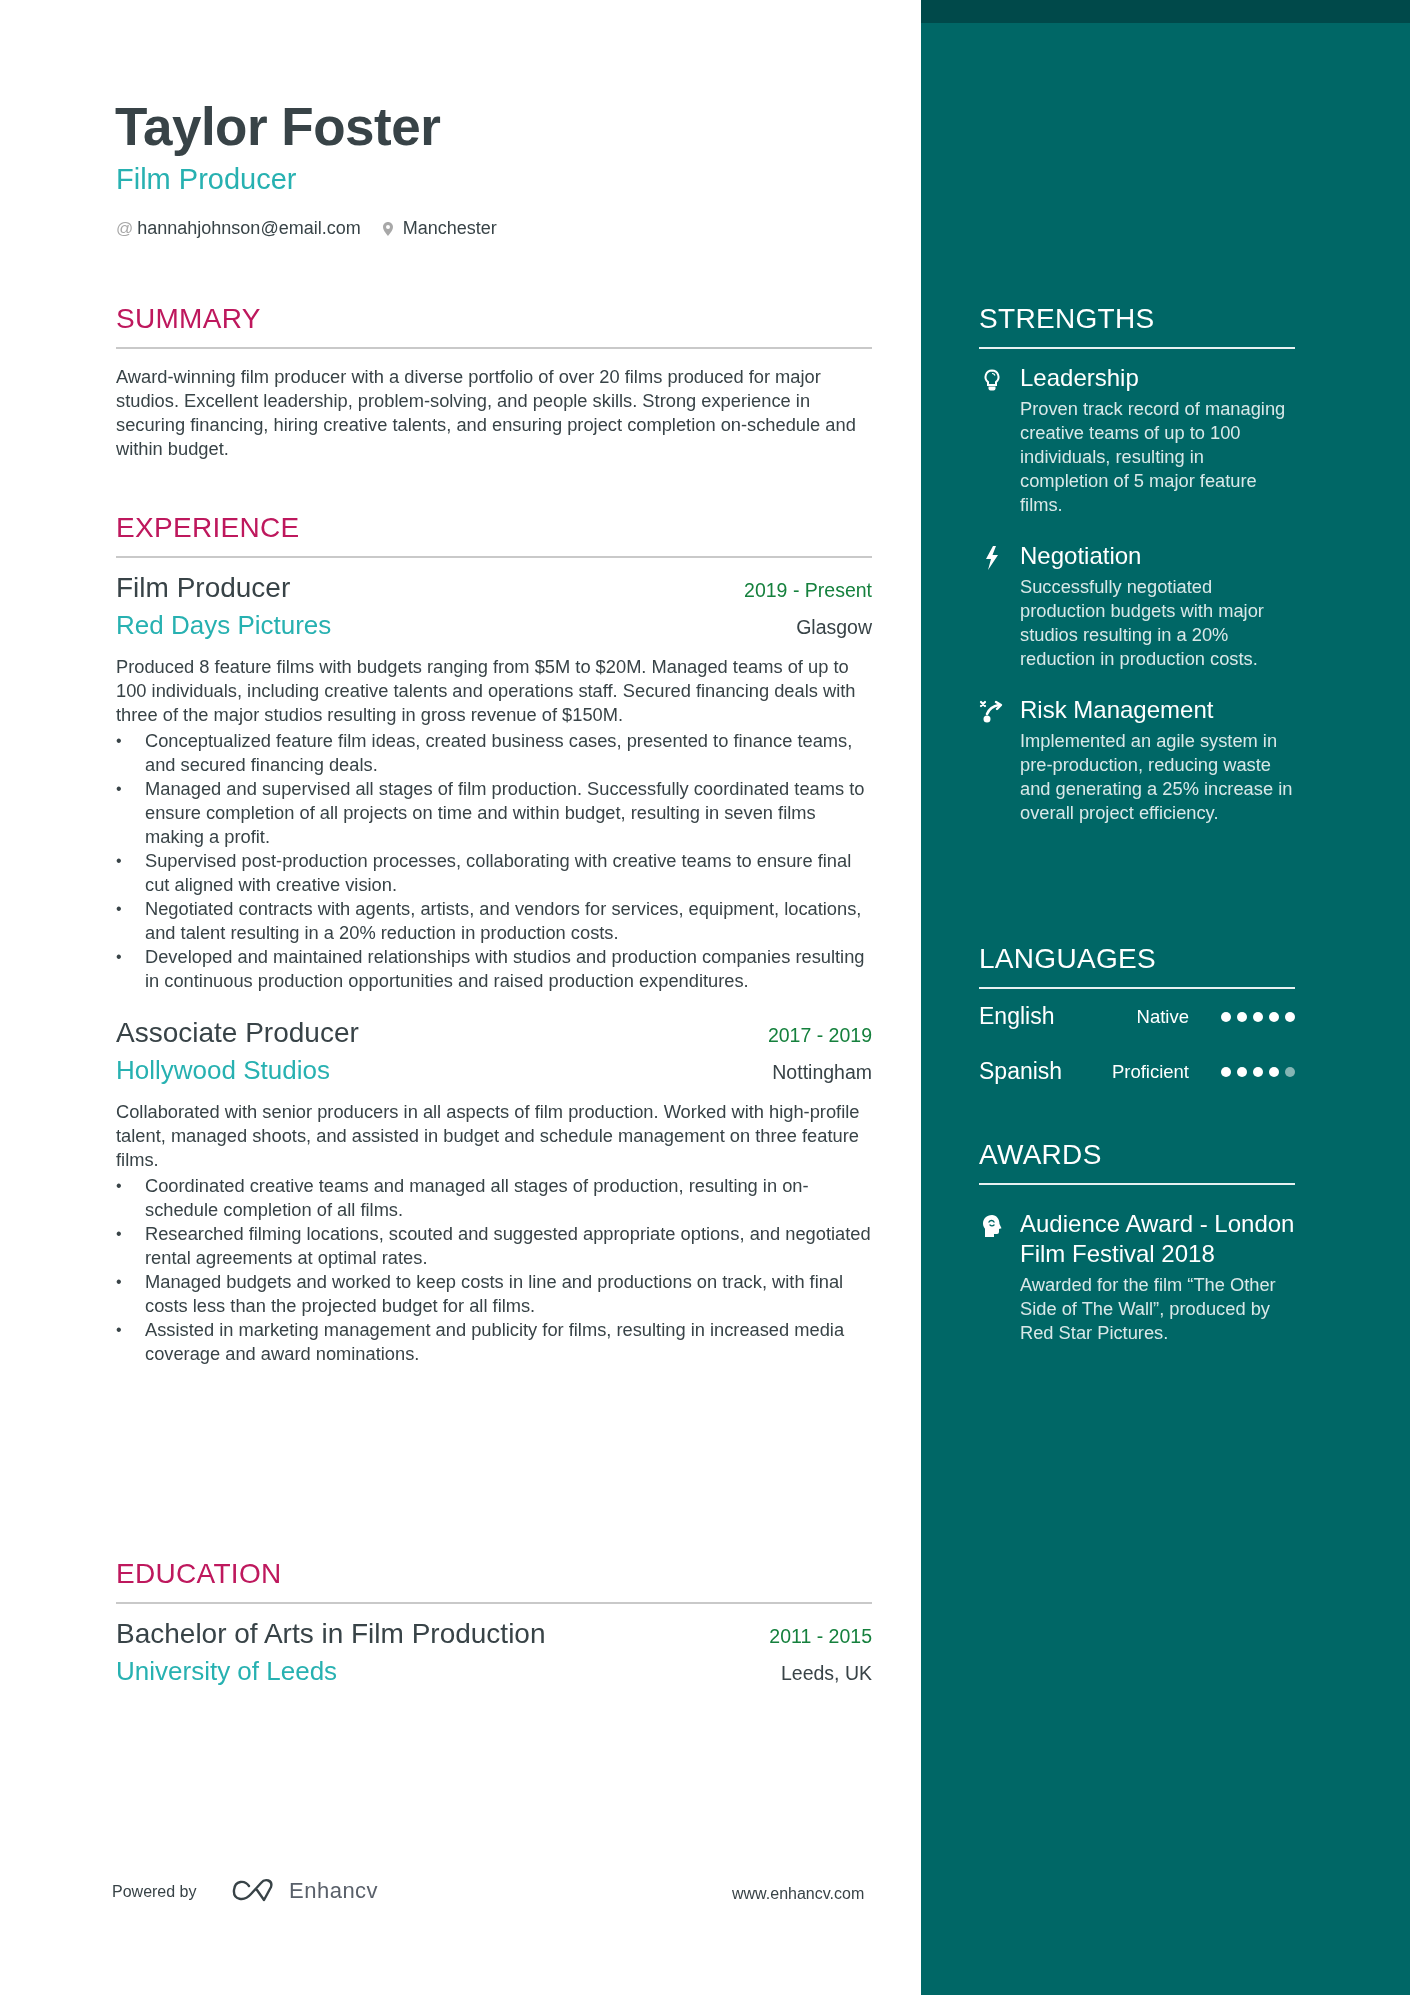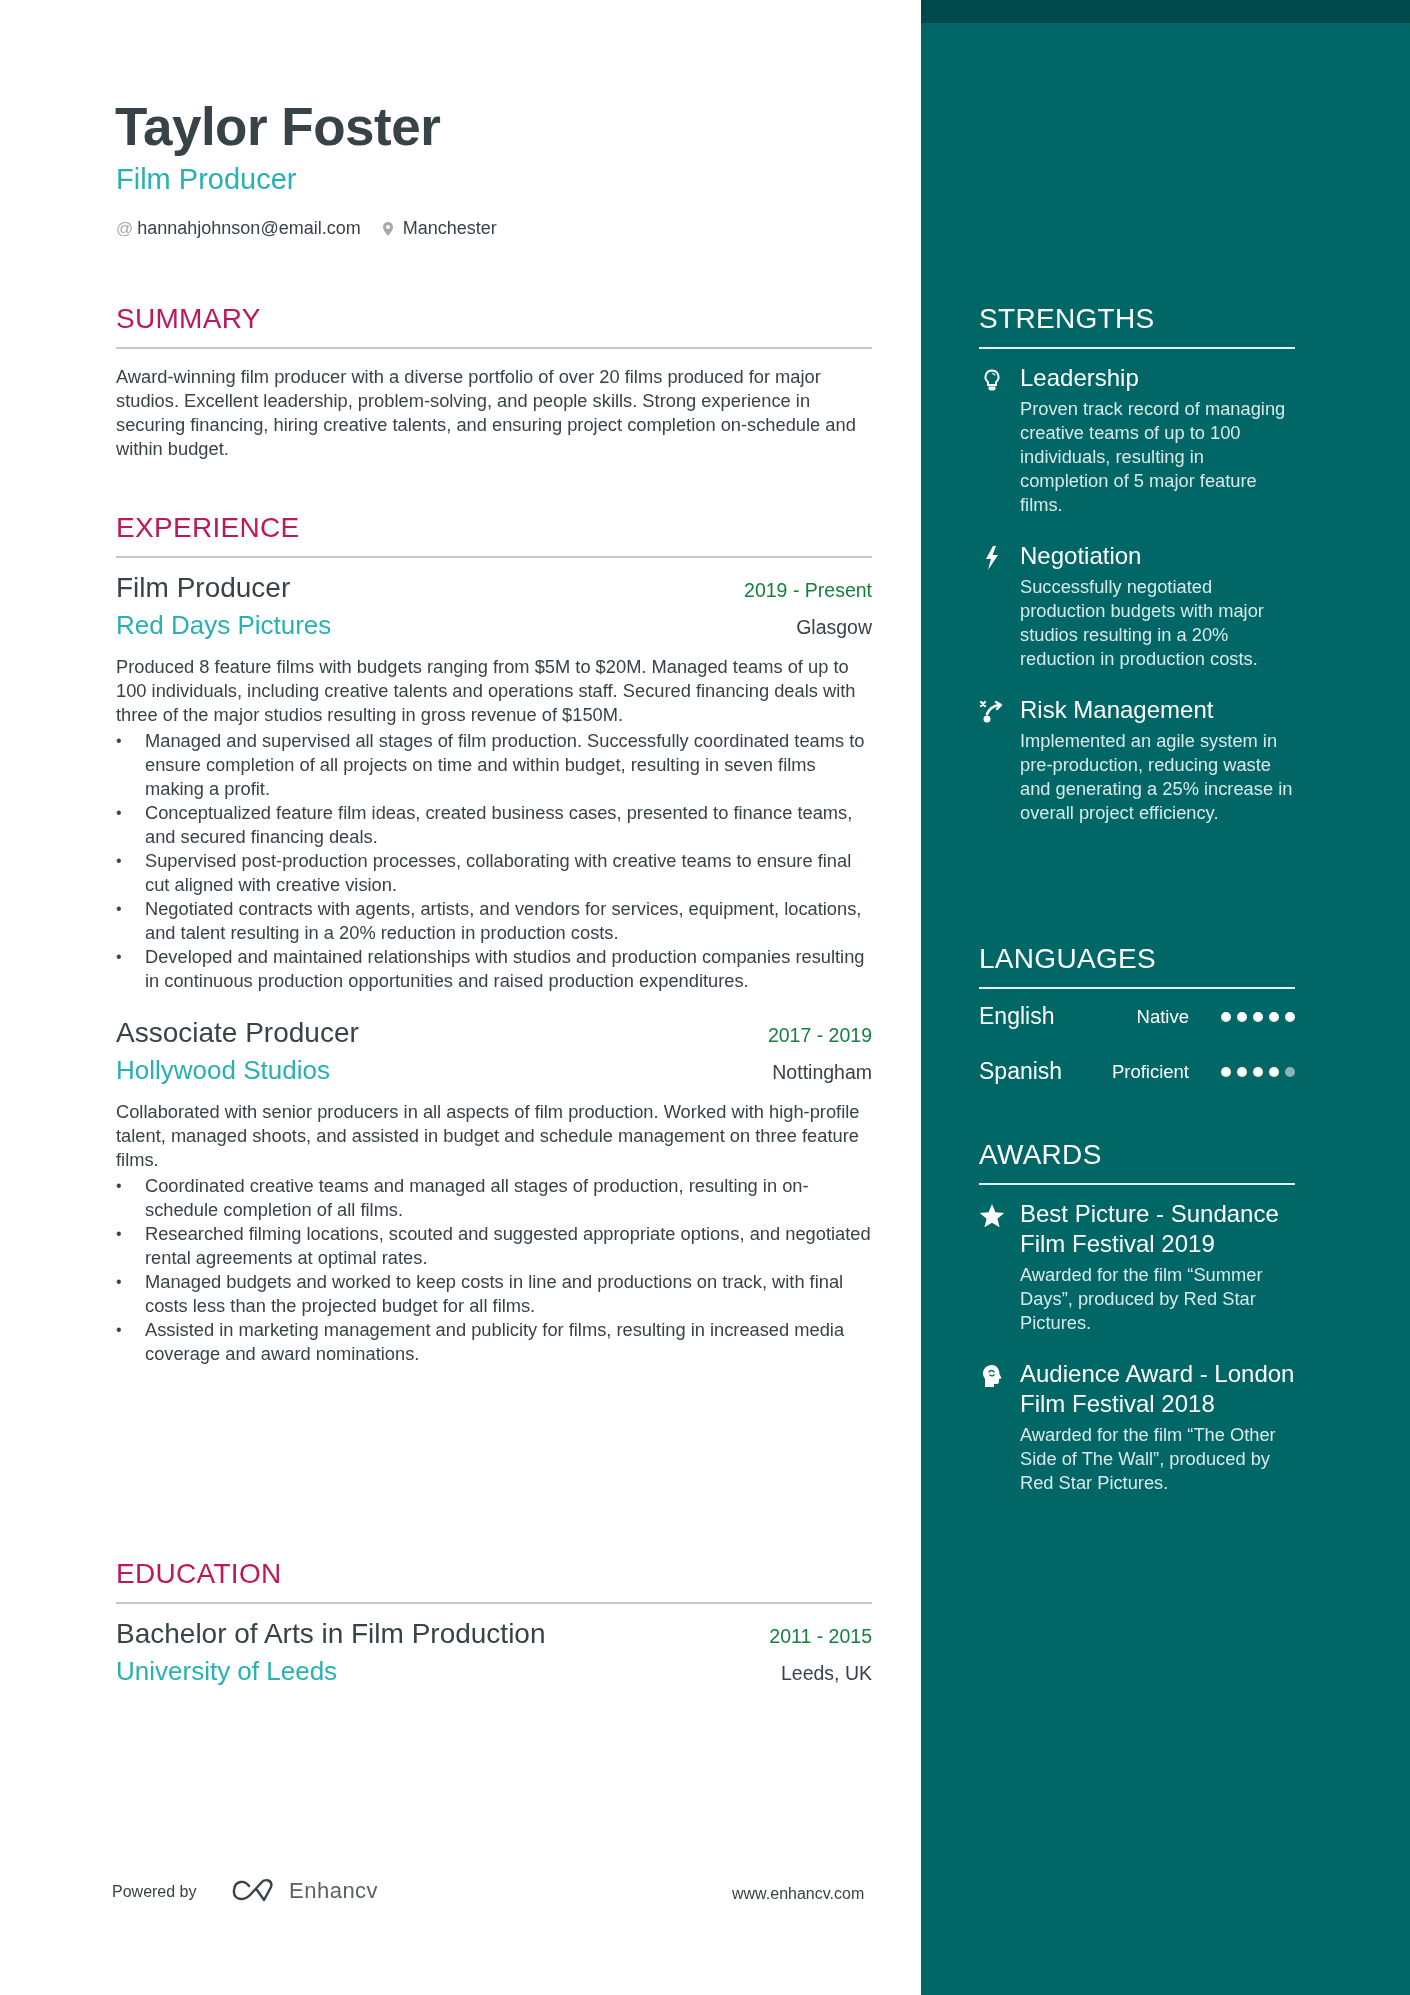--- a/index.html
+++ b/index.html
@@ -86,22 +86,22 @@
       <div class="job-head">
         <div class="job-title">Film Producer</div>
         <div class="job-date">2019 - Present</div>
       </div>
       <div class="job-head" style="margin-top:6px">
         <div class="job-company">Red Days Pictures</div>
         <div class="job-loc">Glasgow</div>
       </div>
       <div class="para" style="margin-top:14px">Produced 8 feature films with budgets ranging from $5M to $20M. Managed teams of up to 100 individuals, including creative talents and operations staff. Secured financing deals with three of the major studios resulting in gross revenue of $150M.</div>
       <ul class="bullets">
+        <li>Conceptualized feature film ideas, created business cases, presented to finance teams, and secured financing deals.</li>
         <li>Managed and supervised all stages of film production. Successfully coordinated teams to ensure completion of all projects on time and within budget, resulting in seven films making a profit.</li>
-        <li>Conceptualized feature film ideas, created business cases, presented to finance teams, and secured financing deals.</li>
         <li>Supervised post-production processes, collaborating with creative teams to ensure final cut aligned with creative vision.</li>
         <li>Negotiated contracts with agents, artists, and vendors for services, equipment, locations, and talent resulting in a 20% reduction in production costs.</li>
         <li>Developed and maintained relationships with studios and production companies resulting in continuous production opportunities and raised production expenditures.</li>
       </ul>
     </div>
 
     <div style="margin-top:24px">
       <div class="job-head">
         <div class="job-title">Associate Producer</div>
         <div class="job-date">2017 - 2019</div>
@@ -211,29 +211,20 @@
         <span class="dot"></span>
         <span class="dot off"></span>
       </span>
     </div>
   </div>
 </div>
 
 <div class="rsec" style="top:1139px">
   <div class="rsec-title">AWARDS</div>
 
-  <div class="item" style="margin-top:14px">
-    <span class="icon">
-      <svg width="26" height="25" viewBox="0 0 24 23">
-          <path d="M12 0l3.1 7.6 8.2.6-6.3 5.3 2 8L12 17.2 5 21.5l2-8L.7 8.2l8.2-.6z" fill="#fff"></path>
-        </svg>
-    </span>
-    <div class="item-title">Best Picture - Sundance Film Festival 2019</div>
-    <div class="item-desc">Awarded for the film “Summer Days”, produced by Red Star Pictures.</div>
-  </div>
 
   <div class="item" style="margin-top:24px">
     <span class="icon">
       <svg width="22" height="24" viewBox="0 0 22 24">
           <path d="M11 1C5.5 1 2 5 2 9.5c0 2.5 1 4 2 5.2V23h9v-3h3a2 2 0 002-2v-3l2.5-.8L18.5 10C18.5 5 15.5 1 11 1z" fill="#fff"></path>
           <path d="M8 8c1-2 4-2 5 0M9 11c1 1 3 1 4 0" fill="none" stroke="#006766" stroke-width="1.4" stroke-linecap="round"></path>
         </svg>
     </span>
     <div class="item-title">Audience Award - London Film Festival 2018</div>
     <div class="item-desc">Awarded for the film “The Other Side of The Wall”, produced by Red Star Pictures.</div>

